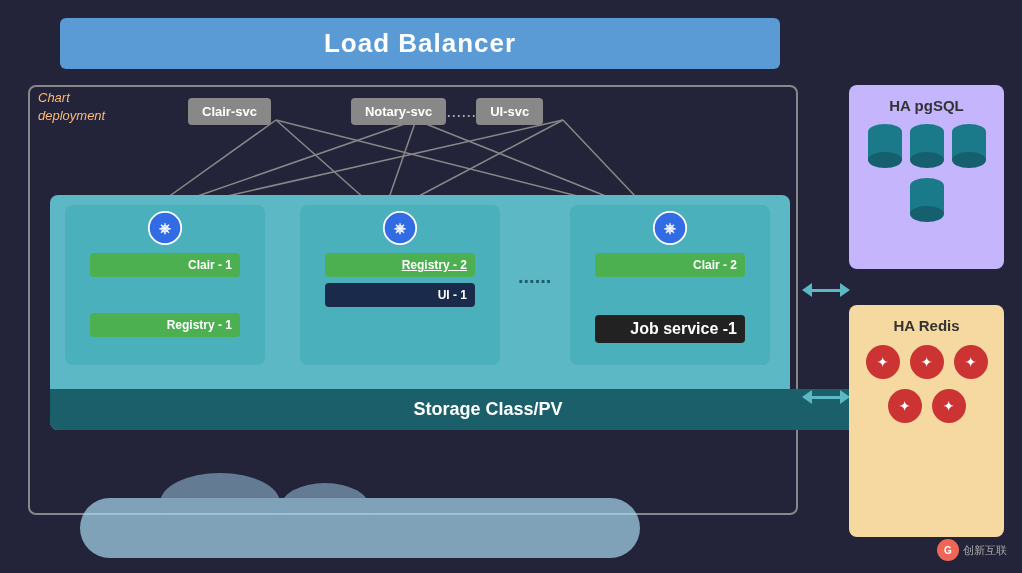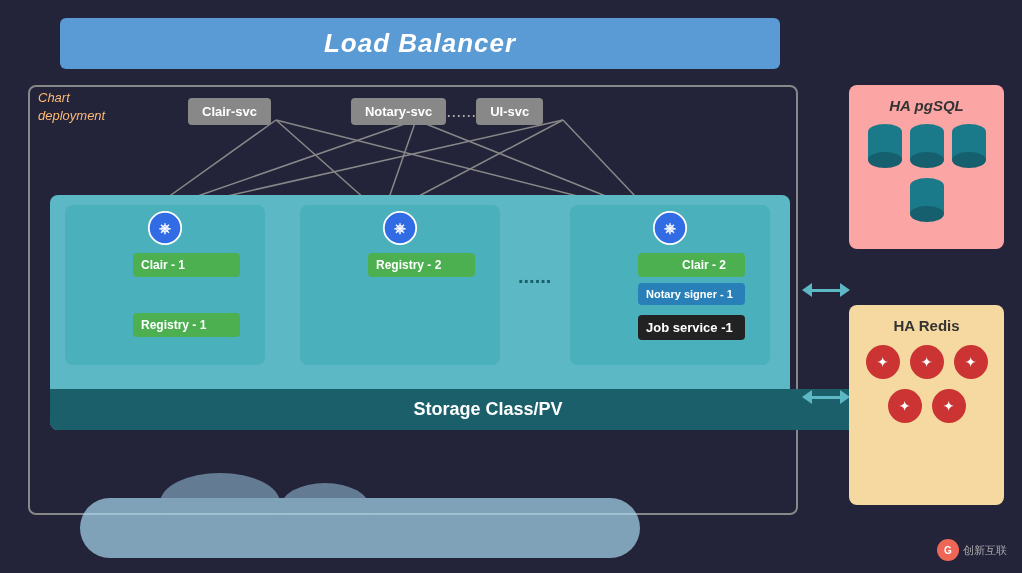--- a/index.html
+++ b/index.html
@@ -27,21 +27,20 @@
       left: 60px;
       width: 720px;
       background: #5b9bd5;
       border-radius: 6px;
       padding: 10px 20px;
       text-align: center;
       font-size: 26px;
       font-weight: bold;
       color: white;
       letter-spacing: 1px;
-      font-style: italic;
     }
 
     
     .chart-box {
       position: absolute;
       top: 85px;
       left: 28px;
       width: 770px;
       height: 430px;
       border: 2px solid #888;
@@ -114,28 +113,27 @@
       left: 50%;
       transform: translateX(-50%);
       width: 36px;
       height: 36px;
     }
 
     
     .service-item {
       position: absolute;
       border-radius: 4px;
-      text-align: left;
+      text-align: right;
       color: white;
       font-size: 12px;
       font-weight: bold;
       padding: 5px 8px;
       left: 25px;
       right: 25px;
-      margin-left: 43px;
     }
 
     .green-item { background: #4caf50; }
     .dark-item { background: #1a2a4a; }
     .blue-item { background: #2980b9; }
     .dark2-item { background: #222; }
 
     .mid-dots {
       position: absolute;
       font-size: 20px;
@@ -148,28 +146,27 @@
       position: absolute;
       right: 18px;
       width: 155px;
       border-radius: 8px;
       padding: 12px;
       text-align: center;
     }
 
     .right-panel-top {
       top: 85px;
-      height: 164px;
-      background: #fca5a5;
-      font-style: italic;
+      height: 184px;
+      background: #c4b5fd;
     }
 
     .right-panel-bottom {
       top: 305px;
-      height: 200px;
+      height: 232px;
       background: #f5d9a0;
     }
 
     .right-panel-title {
       font-size: 15px;
       font-weight: bold;
       color: #333;
       margin-bottom: 8px;
     }
     .db-grid {
@@ -312,34 +309,34 @@
 
       <div class="service-item green-item" style="top:48px;">Clair - 1</div>
       <div class="service-item green-item" style="top:108px;">Registry - 1</div>
     </div>
 
     <div class="pod pod-2">
       <svg class="k8s-icon" viewBox="0 0 40 40">
         <circle cx="20" cy="20" r="18" fill="#326ce5" stroke="white" stroke-width="2"></circle>
         <text x="20" y="25" text-anchor="middle" fill="white" font-size="16" font-weight="bold">⎈</text>
       </svg>
-      <div class="service-item green-item" style="top:48px;">Registry - 2</div>
+      <div class="service-item green-item" style="top:48px;text-decoration:underline;">Registry - 2</div>
+      <div class="service-item dark-item" style="top:78px;">UI - 1</div>
 
     </div>
 
     <div class="mid-dots" style="left:468px; top:70px;">......</div>
 
     <div class="pod pod-3">
       <svg class="k8s-icon" viewBox="0 0 40 40">
         <circle cx="20" cy="20" r="18" fill="#326ce5" stroke="white" stroke-width="2"></circle>
         <text x="20" y="25" text-anchor="middle" fill="white" font-size="16" font-weight="bold">⎈</text>
       </svg>
       <div class="service-item green-item" style="top:48px;padding-left:44px;">Clair - 2</div>
-      <div class="service-item blue-item" style="top:78px; font-size:11px;">Notary signer - 1</div>
-      <div class="service-item dark2-item" style="top:110px; font-size:13px;">Job service -1</div>
+      <div class="service-item dark2-item" style="top:110px; font-size:16px;">Job service -1</div>
     </div>
 
     <div class="storage-bar">
       <span>Storage Class/PV</span>
     </div>
   </div>
 
   <div style="position:absolute; top:283px; left:802px; display:flex; align-items:center;">
     <div style="width:0;height:0;border-top:7px solid transparent;border-bottom:7px solid transparent;border-right:10px solid #5cb8c4;"></div>
     <div style="width:28px;height:3px;background:#5cb8c4;"></div>

